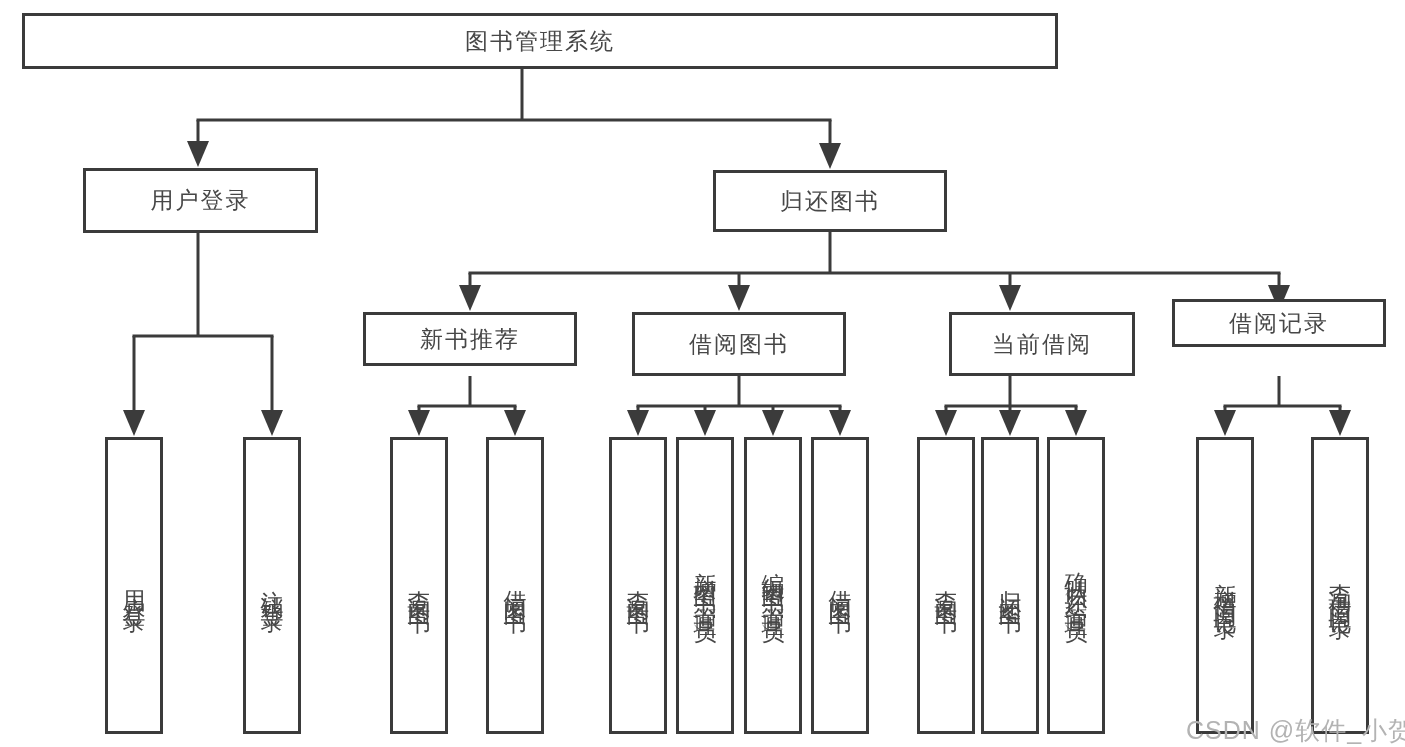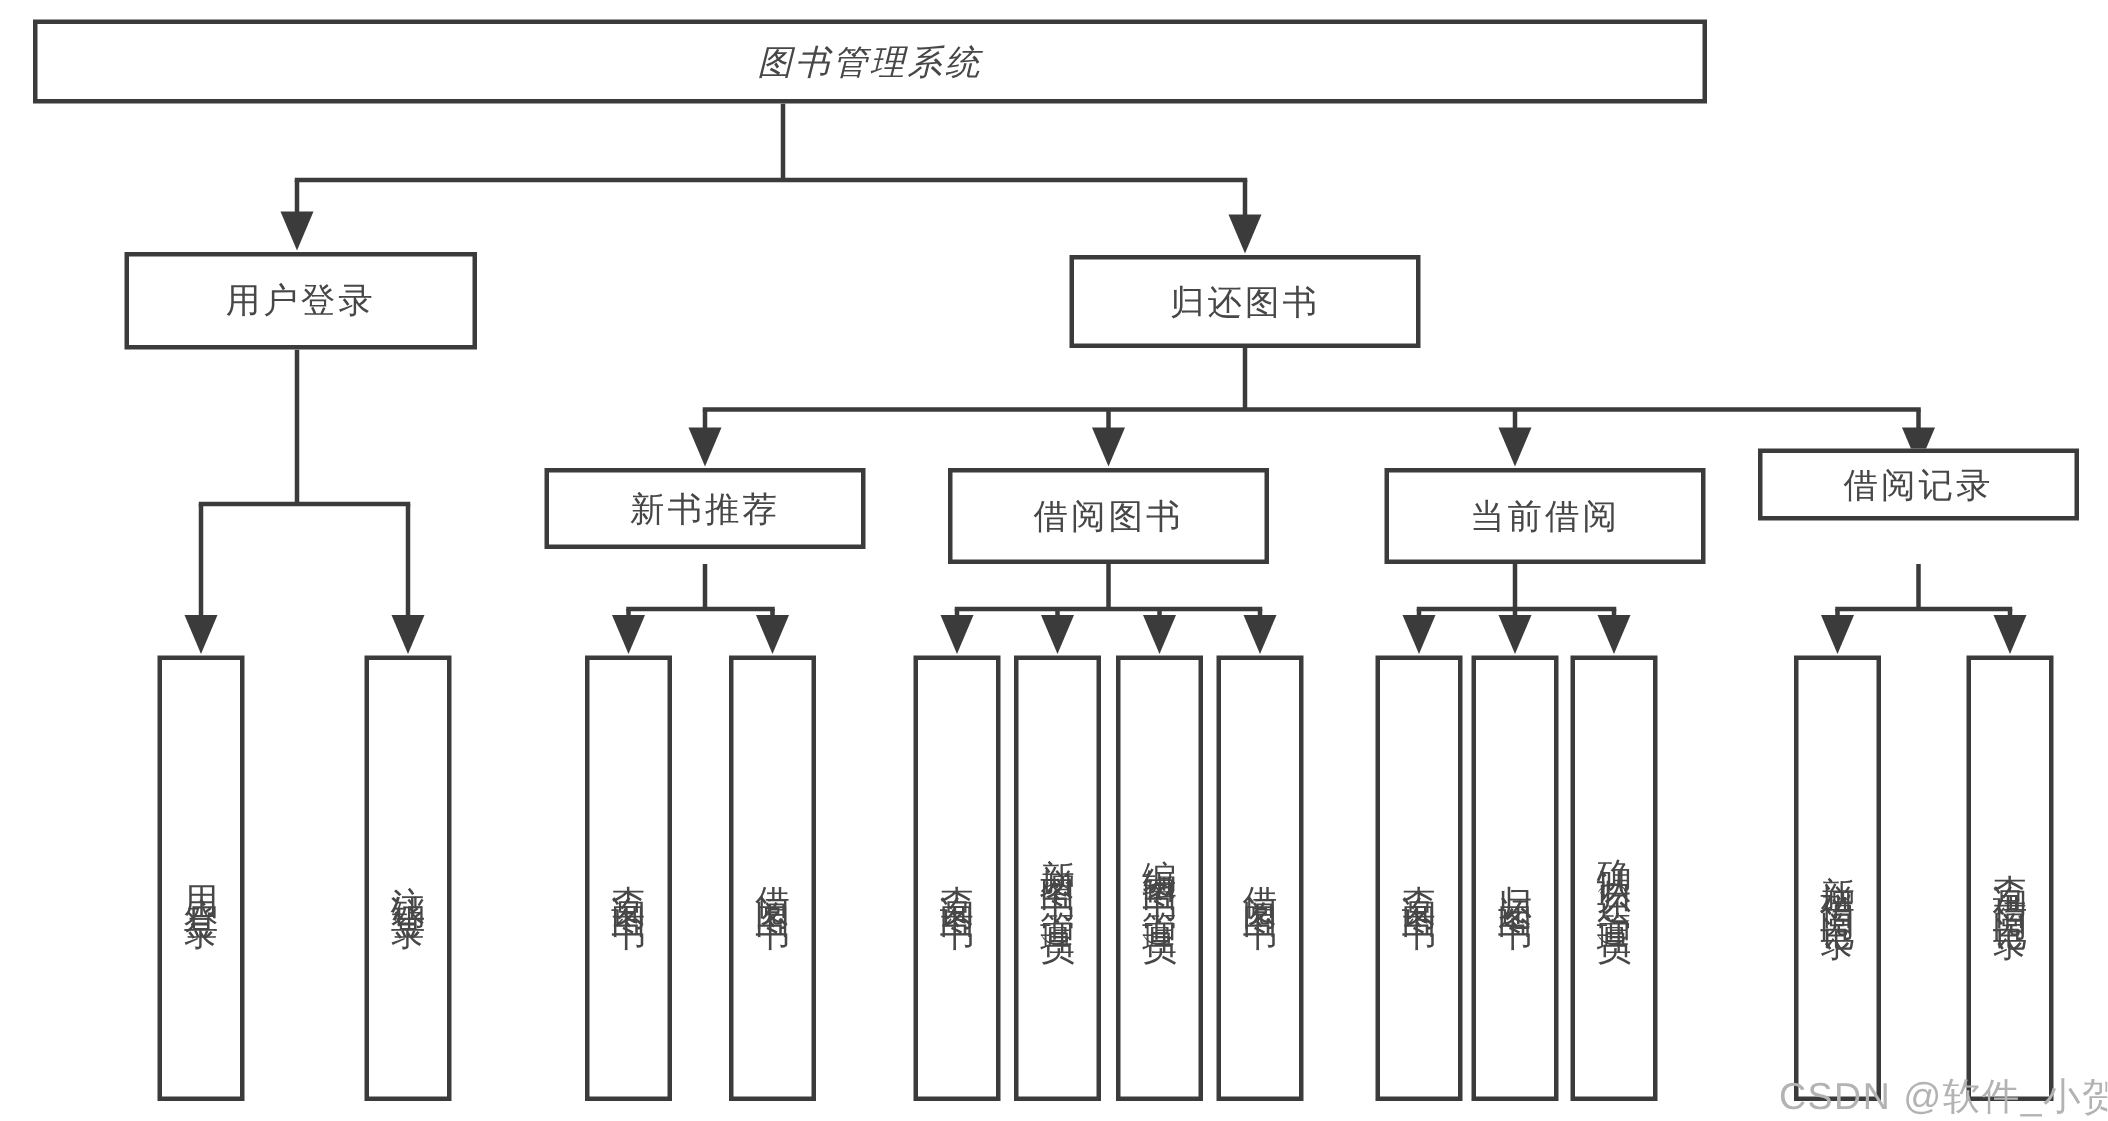--- a/index.html
+++ b/index.html
@@ -120,28 +120,28 @@
       <polygon points="773,436 762,410 784,410"></polygon>
       <polygon points="840,436 829,410 851,410"></polygon>
       <polygon points="946,436 935,410 957,410"></polygon>
       <polygon points="1010,436 999,410 1021,410"></polygon>
       <polygon points="1076,436 1065,410 1087,410"></polygon>
       <polygon points="1225,436 1214,410 1236,410"></polygon>
       <polygon points="1340,436 1329,410 1351,410"></polygon>
     </g>
   </svg>
 
-  <div class="node h-node" style="left:22px; top:13px; width:1116px; height:56px;font-style:italic;">图书管理系统</div>
+  <div class="node h-node" style="left:22px; top:13px; width:1036px; height:56px;">图书管理系统</div>
 
   <div class="node h-node" style="left:83px; top:168px; width:235px; height:65px;">用户登录</div>
   <div class="node h-node" style="left:713px; top:170px; width:234px; height:62px;">归还图书</div>
 
   <div class="node h-node" style="left:363px; top:312px; width:214px; height:54px;">新书推荐</div>
   <div class="node h-node" style="left:632px; top:312px; width:214px; height:64px;">借阅图书</div>
-  <div class="node h-node" style="left:923px; top:312px; width:214px; height:64px;">当前借阅</div>
+  <div class="node h-node" style="left:949px; top:312px; width:186px; height:64px;">当前借阅</div>
   <div class="node h-node" style="left:1172px; top:299px; width:214px; height:48px;">借阅记录</div>
 
   <div class="node v-node" style="left:105px; top:437px; width:58px; height:297px;">用户登录</div>
   <div class="node v-node" style="left:243px; top:437px; width:58px; height:297px;">注销登录</div>
 
   <div class="node v-node" style="left:390px; top:437px; width:58px; height:297px;">查询图书</div>
   <div class="node v-node" style="left:486px; top:437px; width:58px; height:297px;">借阅图书</div>
 
   <div class="node v-node" style="left:609px; top:437px; width:58px; height:297px;">查询图书</div>
   <div class="node v-node" style="left:676px; top:437px; width:58px; height:297px;">新增图书（管理员）</div>

